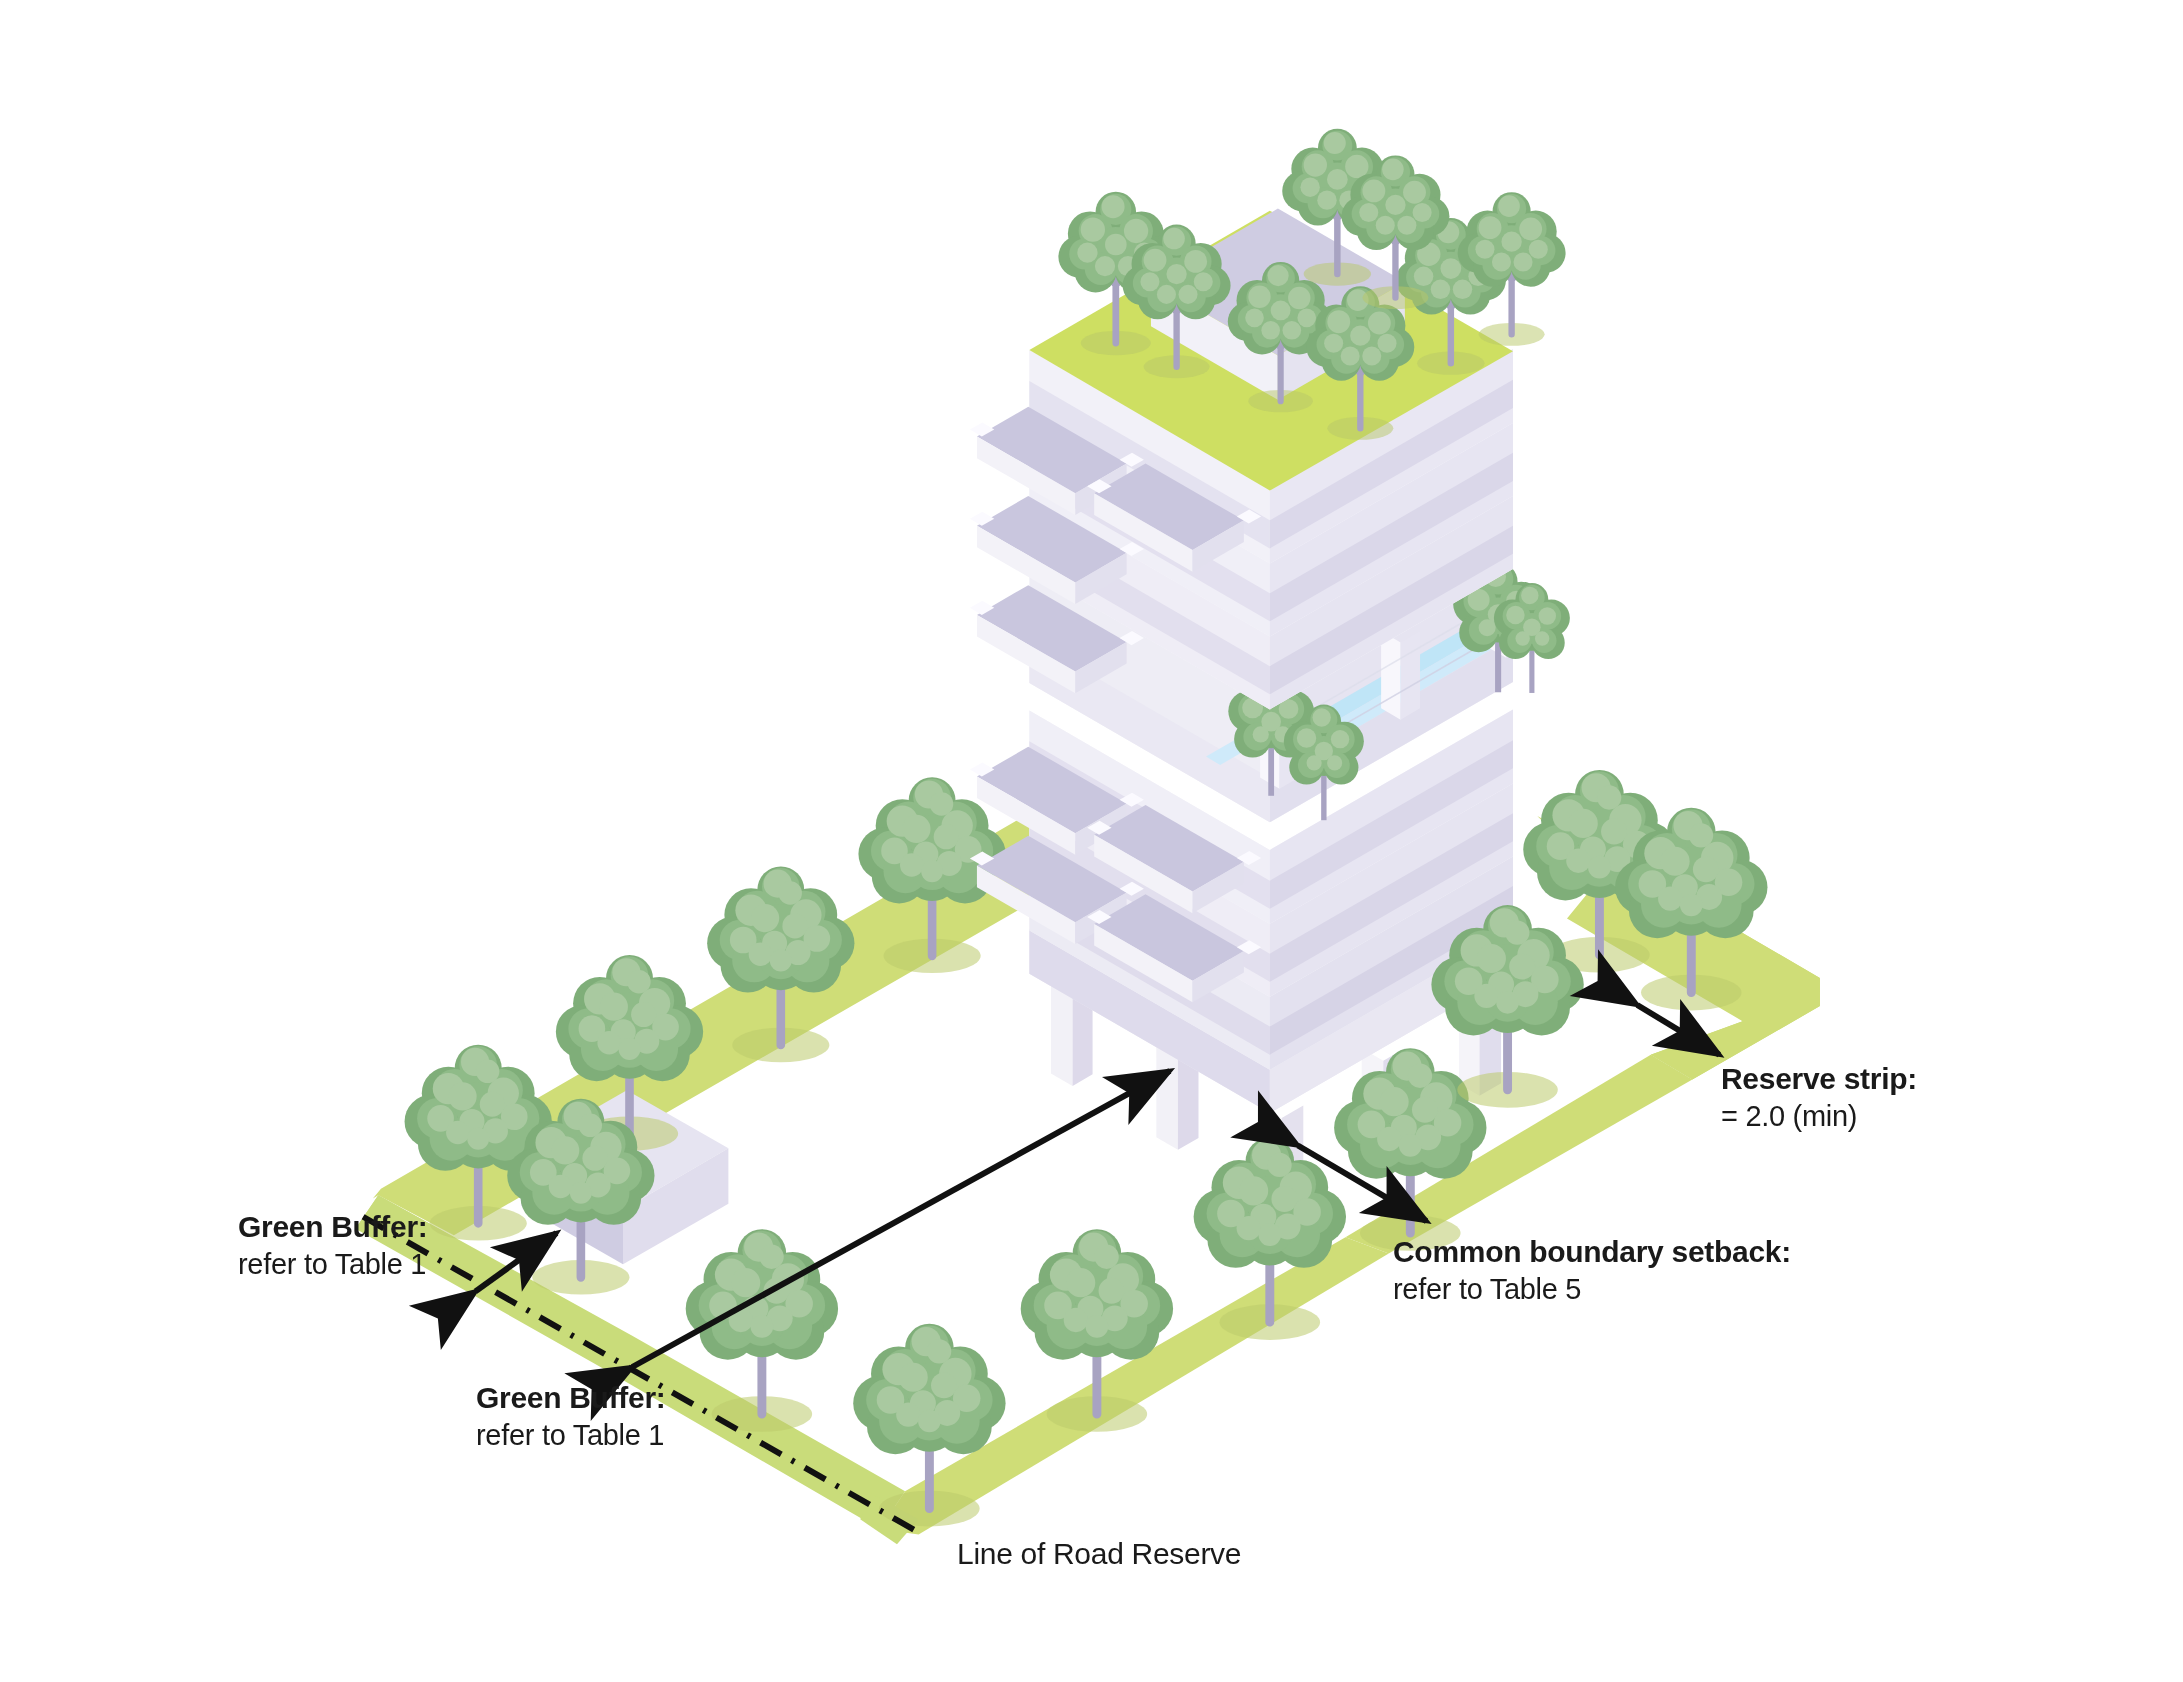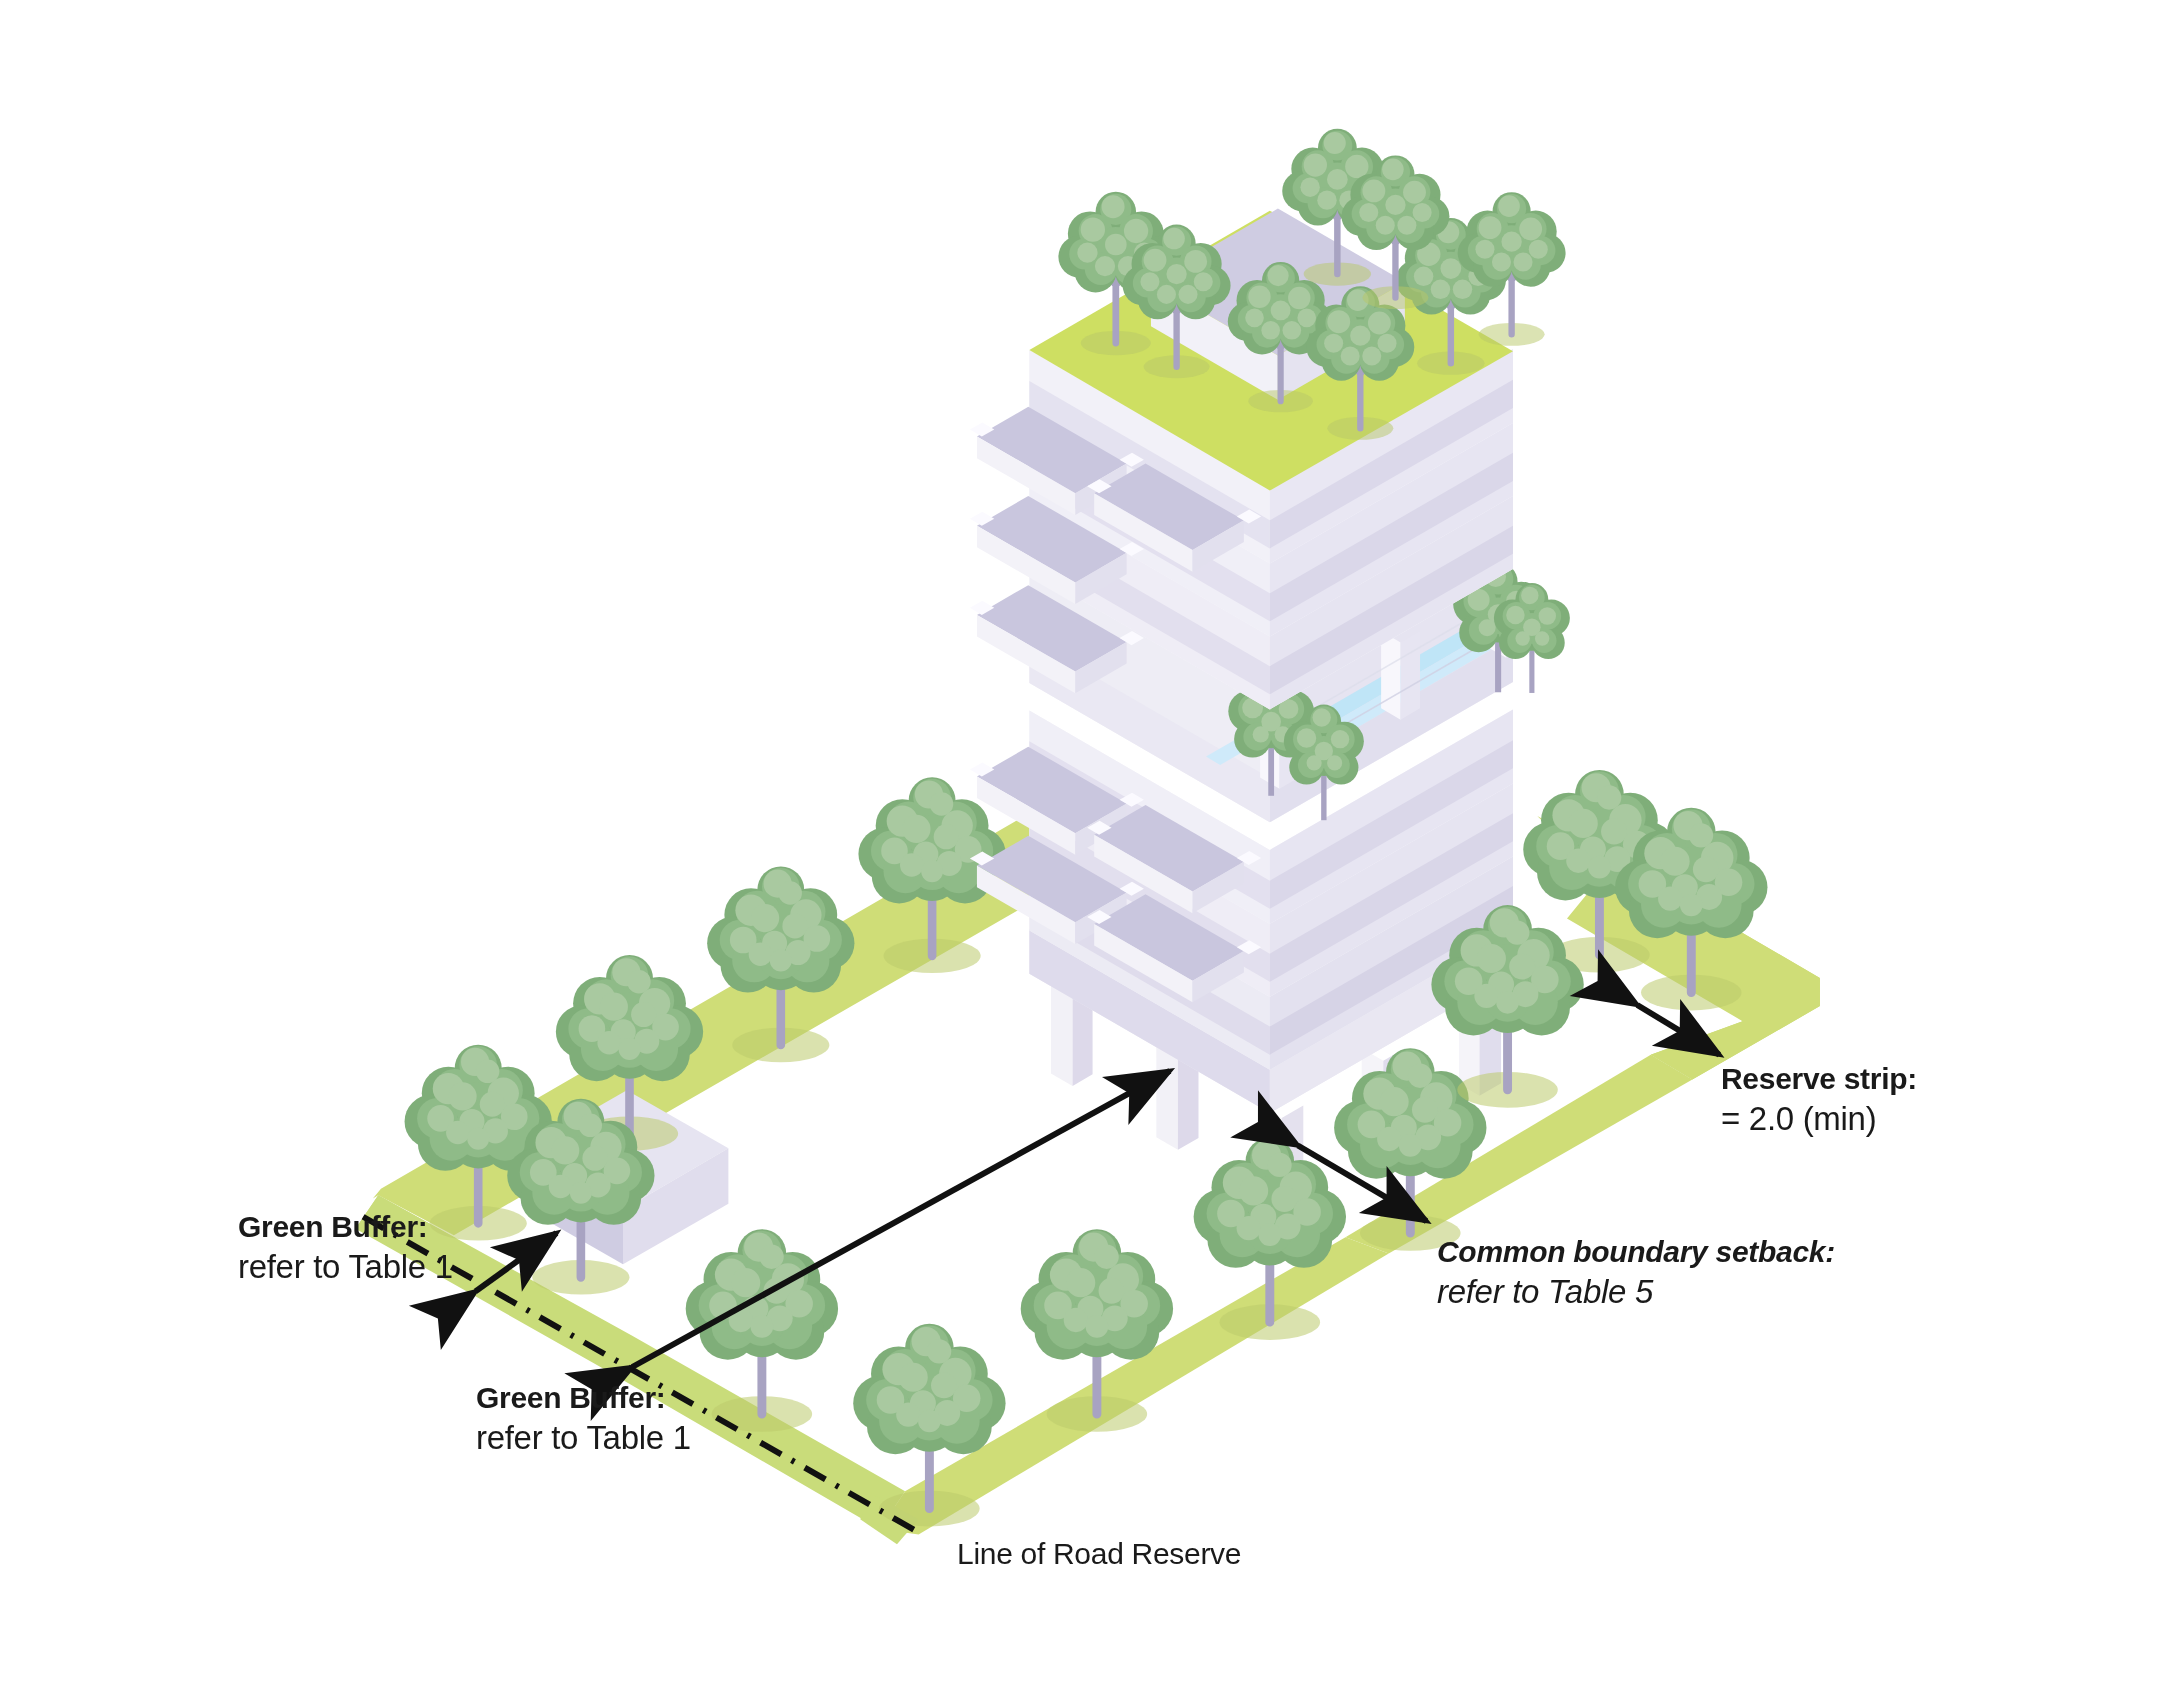--- a/index.html
+++ b/index.html
@@ -29,28 +29,28 @@
     letter-spacing: -0.3px;
   }
   .label .ttl {
     display: block;
     font-weight: bold;
     font-size: 30px;
   }
   .label .sub {
     display: block;
     font-weight: normal;
-    font-size: 33px;
+    font-size: 29px;
   }
   .label.single .ttl { font-weight: normal; }
 
   #lbl-green    { left: 238px;  top: 1207px; }
   #lbl-road     { left: 476px;  top: 1378px; }
   #lbl-planting { left: 1721px; top: 1059px; }
-  #lbl-common   { left: 1437px; top: 1232px; font-style: italic; }
+  #lbl-common   { left: 1393px; top: 1232px; }
   #lbl-reserve  { left: 921px; top: 1534px; margin-left: 36px; }
 </style>
 </head>
 <body>
 
 <div id="root">
 
   <svg id="scene" viewBox="0 0 4040 3113" preserveAspectRatio="none">
     <defs>
 

